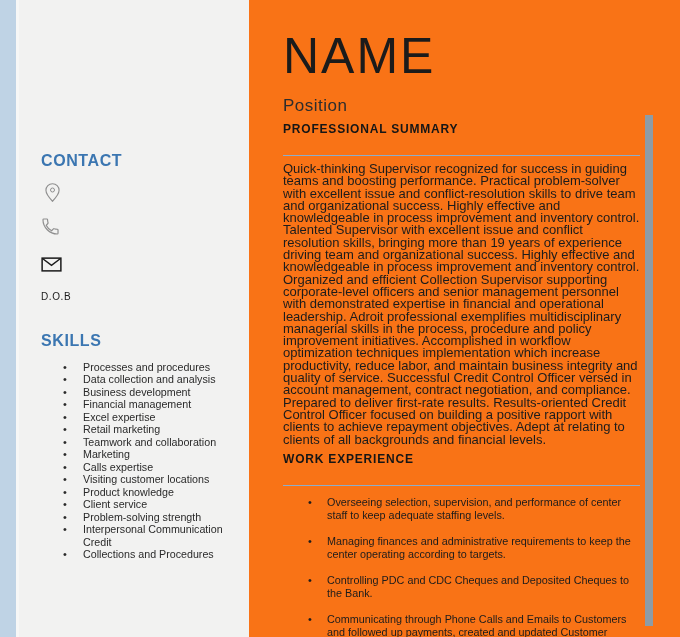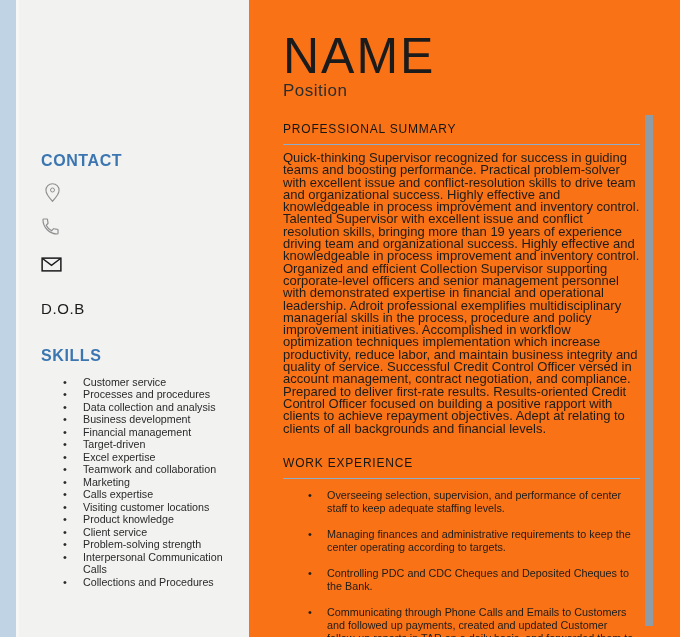--- a/index.html
+++ b/index.html
@@ -15,44 +15,44 @@
   }
   .side-heading{
     font-size:16px;font-weight:bold;color:#3b76b1;letter-spacing:0.6px;
     line-height:1.05;
   }
   .contact-icons{margin-top:13px;}
   .icon-row{display:block;}
   .icon-pin{margin-left:4px;}
   .icon-phone{margin-top:11px;}
   .icon-envelope{margin-top:17px;}
-  .dob{margin-top:24px;font-size:15px;color:#1b1b1b;letter-spacing:0.6px;}
+  .dob{margin-top:15px;font-size:10px;color:#1b1b1b;letter-spacing:0.6px;}
   .skills-heading{margin-top:31px;}
   ul.skills-list{
     list-style:none;margin:11px 0 0 0;padding:0 0 0 42px;
   }
   ul.skills-list li{
     position:relative;font-size:10.7px;line-height:12.5px;color:#2a2a2a;
   }
   ul.skills-list li::before{
     content:"\2022";position:absolute;left:-20px;top:0;color:#2a2a2a;font-size:11px;
   }
   .main{
     flex:1;height:637px;background:#f97316;position:relative;
     box-sizing:border-box;padding:31px 40px 0 34px;
   }
   .name{
     font-size:50px;font-weight:300;color:#1b1b1b;letter-spacing:2px;line-height:1.0;
   }
   .position{
-    font-size:17px;color:#2d2d2d;letter-spacing:0.5px;
+    font-size:17px;color:#2d2d2d;letter-spacing:0.5px;margin-top:15px;
   }
   .section-heading{
-    margin-top:21px;font-size:12px;font-weight:normal;color:#161616;
-    letter-spacing:0.8px;border-bottom:1.5px solid #8cadcb;padding-bottom:8px;
+    margin-top:6px;font-size:12px;font-weight:bold;color:#161616;
+    letter-spacing:0.8px;border-bottom:1.5px solid #8cadcb;padding-bottom:19px;
   }
   .summary{
     margin:7px 0 0 0;font-size:13px;line-height:12.3px;color:#1c1c1c;
   }
   ul.we-list{
     list-style:none;margin:10px 4px 0 0;padding:0 0 0 44px;
   }
   ul.we-list li{
     position:relative;font-size:10.8px;line-height:13px;color:#1c1c1c;
     margin-bottom:13px;
@@ -91,35 +91,34 @@
         <path d="M2 2 L14 11 L26 2" fill="none" stroke="#1b1b1b" stroke-width="2"></path>
       </svg>
     </span>
   </div>
 
   <div class="dob">D.O.B</div>
 
   <div class="side-heading skills-heading">SKILLS</div>
 
   <ul class="skills-list">
-      <li>Customer service</li>
       <li>Processes and procedures</li>
       <li>Data collection and analysis</li>
       <li>Business development</li>
       <li>Financial management</li>
-      <li>Target-driven</li>
       <li>Excel expertise</li>
+      <li>Retail marketing</li>
       <li>Teamwork and collaboration</li>
       <li>Marketing</li>
       <li>Calls expertise</li>
       <li>Visiting customer locations</li>
       <li>Product knowledge</li>
       <li>Client service</li>
       <li>Problem-solving strength</li>
-      <li>Interpersonal Communication Calls</li>
+      <li>Interpersonal Communication Credit</li>
       <li>Collections and Procedures</li>
     </ul>
 </div>
 
 <div class="main">
   <div class="name">NAME</div>
   <div class="position">Position</div>
 
   <div class="section-heading">PROFESSIONAL SUMMARY</div>
   <p class="summary">Quick-thinking Supervisor recognized for success in guiding teams and boosting performance. Practical problem-solver with excellent issue and conflict-resolution skills to drive team and organizational success. Highly effective and knowledgeable in process improvement and inventory control. Talented Supervisor with excellent issue and conflict resolution skills, bringing more than 19 years of experience driving team and organizational success. Highly effective and knowledgeable in process improvement and inventory control. Organized and efficient Collection Supervisor supporting corporate-level officers and senior management personnel with demonstrated expertise in financial and operational leadership. Adroit professional exemplifies multidisciplinary managerial skills in the process, procedure and policy improvement initiatives. Accomplished in workflow optimization techniques implementation which increase productivity, reduce labor, and maintain business integrity and quality of service. Successful Credit Control Officer versed in account management, contract negotiation, and compliance. Prepared to deliver first-rate results. Results-oriented Credit Control Officer focused on building a positive rapport with clients to achieve repayment objectives. Adept at relating to clients of all backgrounds and financial levels.</p>

